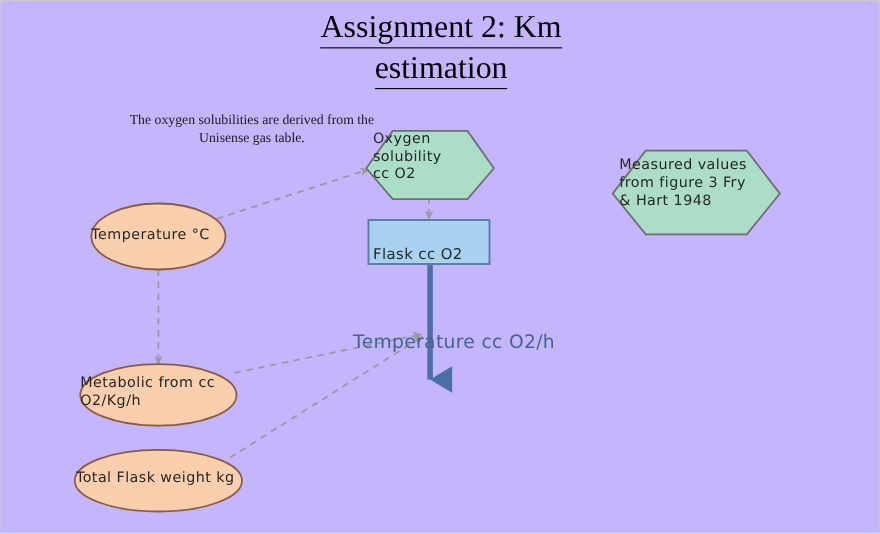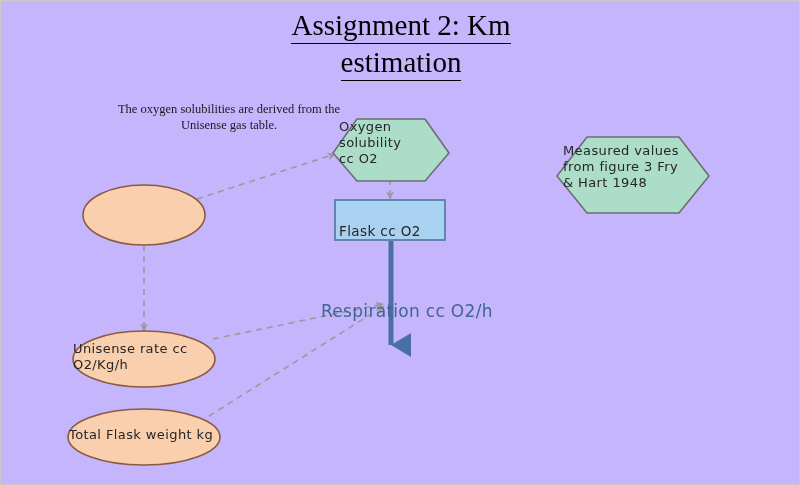--- a/index.html
+++ b/index.html
@@ -163,19 +163,20 @@
     <ellipse cx="143" cy="436" rx="76" ry="28" fill="#f9cfae" stroke="#8a5b43" stroke-width="1.6"></ellipse>
   </svg>
 
   <div class="node-label lbl-oxygen">Oxygen
 solubility
 cc O2</div>
   <div class="node-label lbl-measured">Measured values
 from figure 3 Fry
 &amp; Hart 1948</div>
   <div class="node-label lbl-flask">Flask cc O2</div>
-  <div class="node-label lbl-metab">Unisense rate cc
+  <div class="node-label lbl-temp">Temperature °C</div>
+  <div class="node-label lbl-metab">Metabolic from cc
 O2/Kg/h</div>
   <div class="node-label lbl-fish">Total Flask weight kg</div>
 
-  <div id="resp-label">Respiration cc O2/h</div>
+  <div id="resp-label">Temperature cc O2/h</div>
 
 </div>
 
 </body></html>

